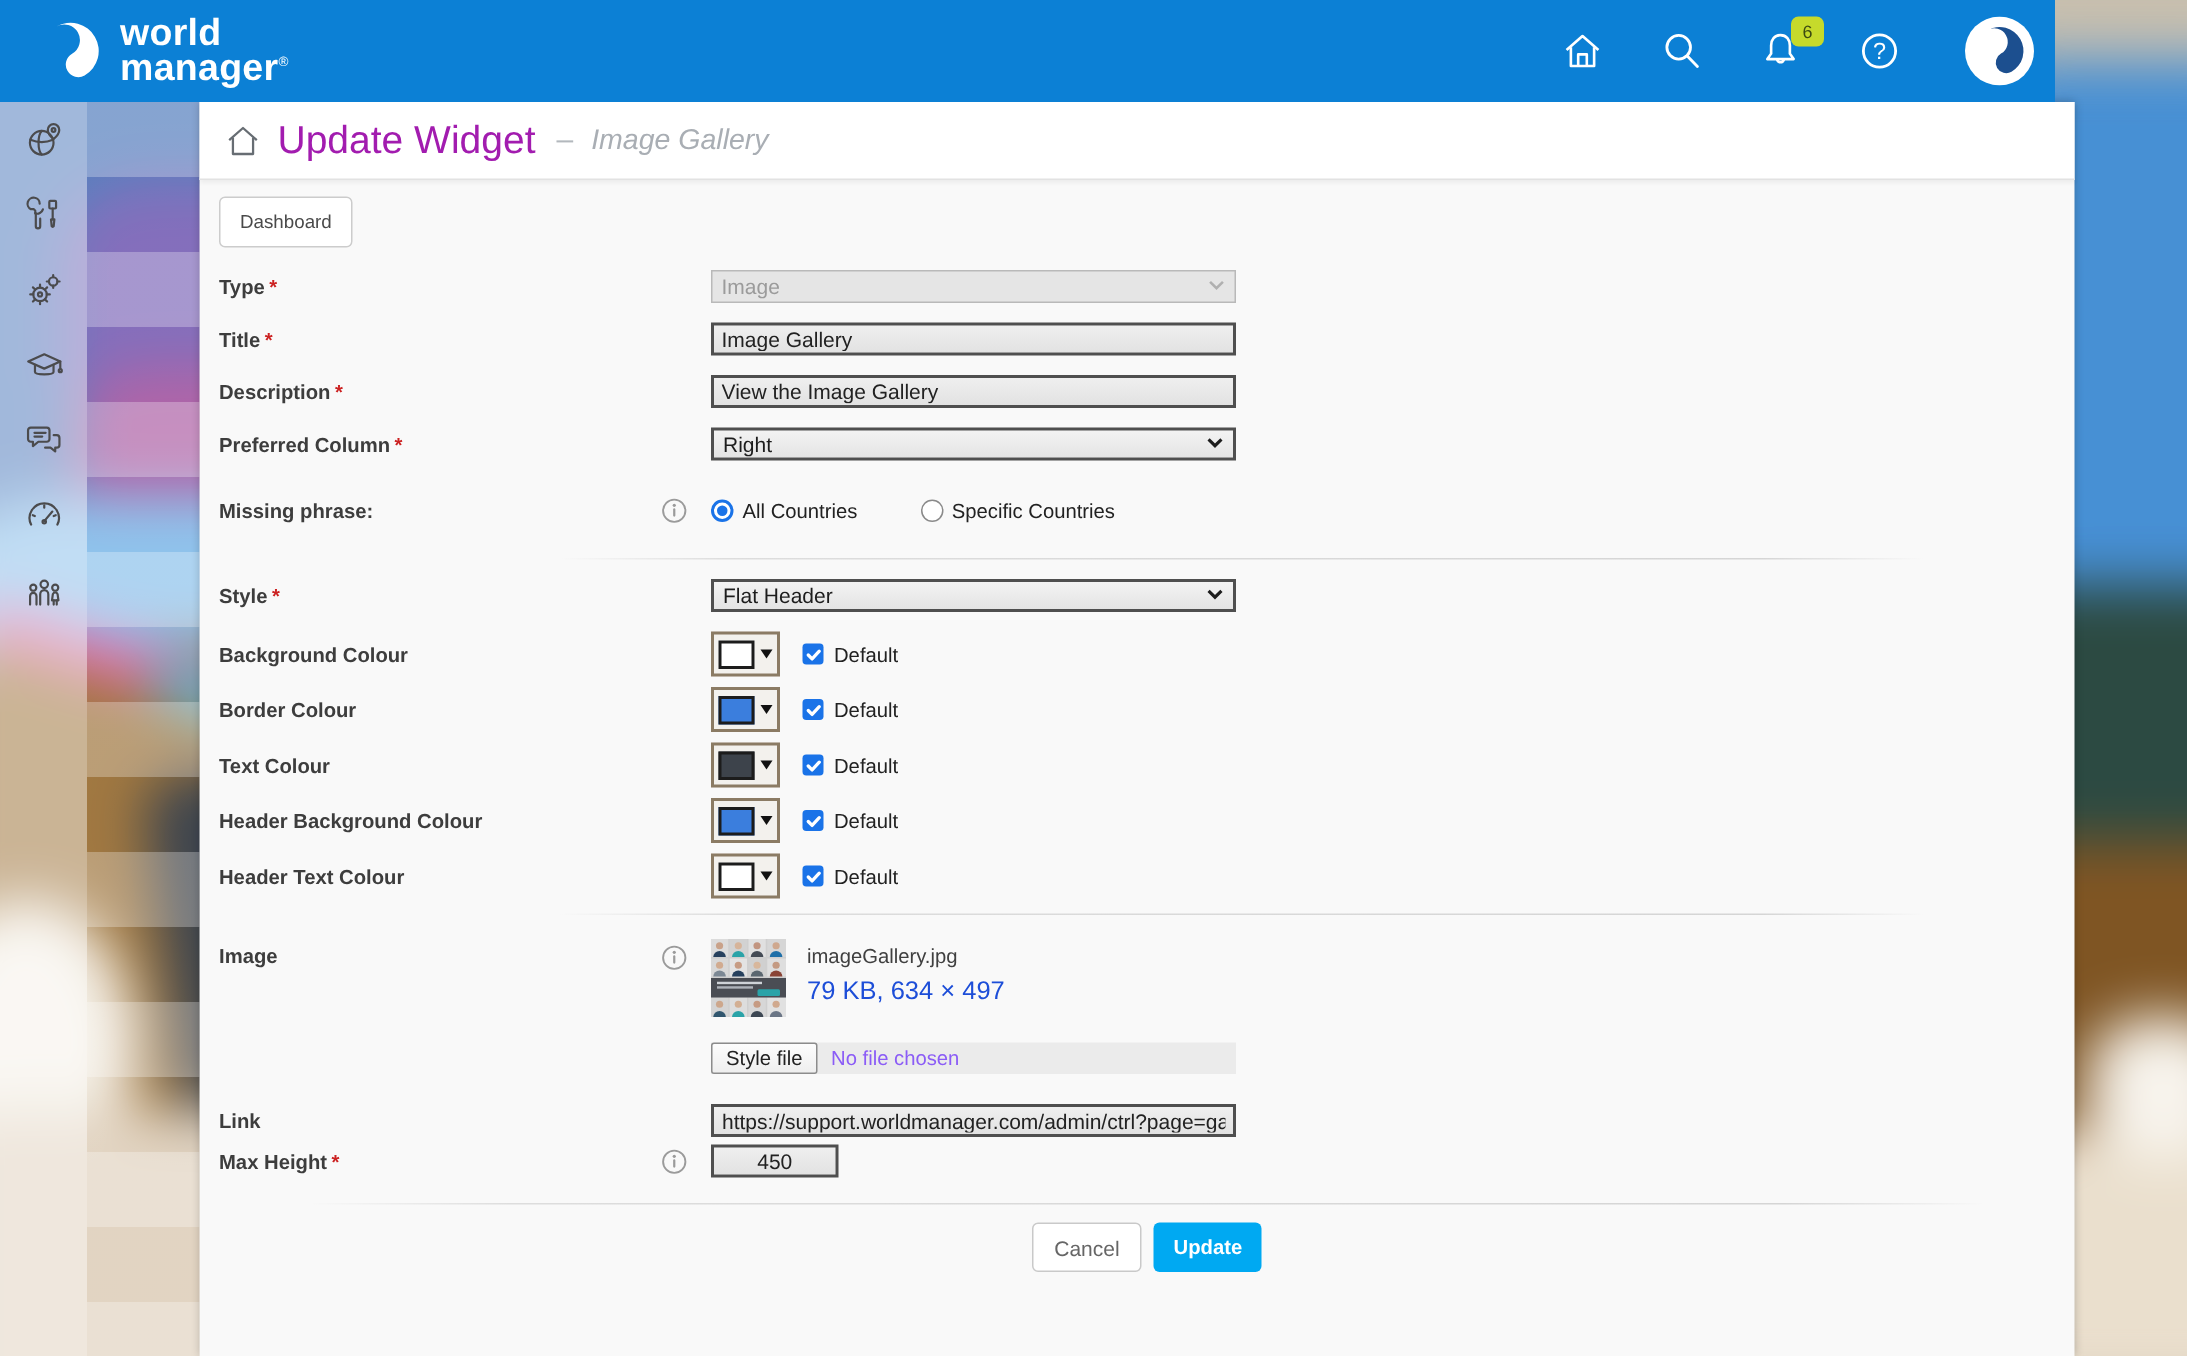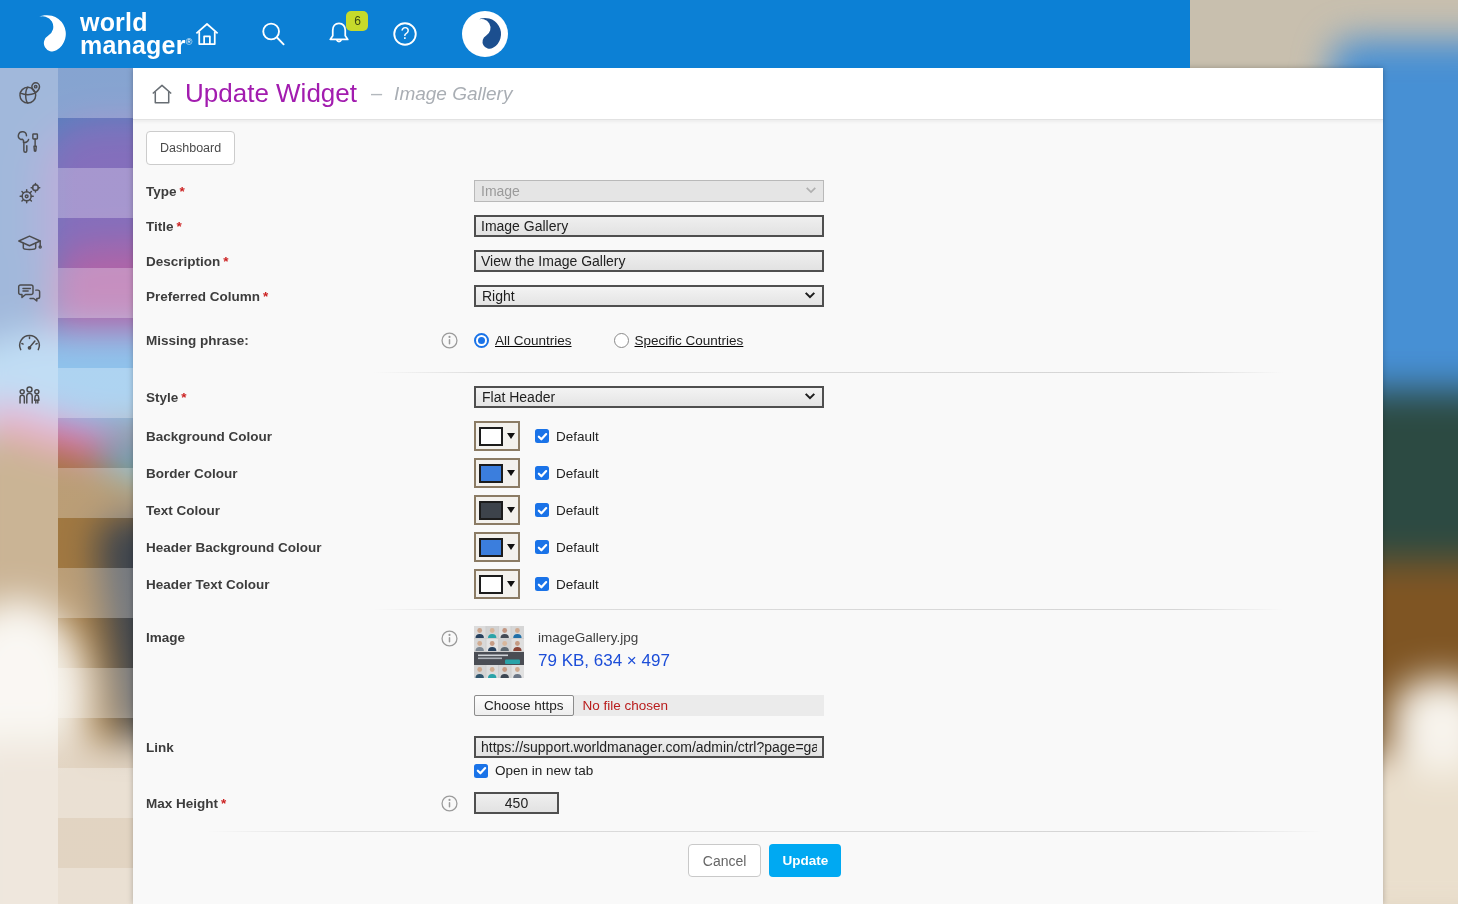--- a/index.html
+++ b/index.html
@@ -4,21 +4,21 @@
 <style>
   * { margin:0; padding:0; box-sizing:border-box; }
   body { font-family:"Liberation Sans", sans-serif; }
   .screen { position:relative; width:1458px; height:904px; overflow:hidden; background:#c8bfae; }
 
   
   .bg { position:absolute; inset:0; filter:blur(18px) saturate(1.05); }
   .blob { position:absolute; border-radius:30%; }
 
   
-  .topbar { position:absolute; left:0; top:0; width:1190px; height:68px; background:#0c80d5; z-index:30; display:flex; align-items:center; padding:0 14px 0 24px; }
+  .topbar { position:absolute; left:0; top:0; width:1370px; height:68px; background:#0c80d5; z-index:30; display:flex; align-items:center; justify-content:space-between; padding:0 14px 0 24px; }
   .brand { display:flex; align-items:center; gap:10px; }
   .brand-mark { width:46px; height:46px; }
   .brand-text { color:#fff; font-weight:bold; font-size:25px; line-height:0.92; letter-spacing:0.2px; }
   .brand-text .reg { font-size:9px; vertical-align:super; font-weight:normal; }
   .top-icons { display:flex; align-items:center; gap:36px; }
   .top-icon { width:30px; height:30px; color:#fff; position:relative; cursor:pointer; }
   .top-icon svg { width:100%; height:100%; }
   .badge { position:absolute; top:-8px; right:-14px; min-width:22px; height:20px; background:#c6da2b; border-radius:5px; color:#3c4a12; font-size:12px; display:flex; align-items:center; justify-content:center; padding:0 4px; }
   .avatar { width:46px; height:46px; margin-left:6px; cursor:pointer; }
 
@@ -47,21 +47,21 @@
   .info-slot { width:33px; display:flex; align-items:center; }
   .info-ic { width:17px; height:17px; }
 
   .tinput { width:350px; height:22px; border:2px solid #4f4f4f; background:linear-gradient(#efefef,#e2e2e2); font-size:14px; color:#222; padding:0 5px; font-family:"Liberation Sans",sans-serif; }
   .fselect { width:350px; height:22px; border:2px solid #4f4f4f; background:linear-gradient(#f3f3f3,#e4e4e4); display:flex; align-items:center; justify-content:space-between; padding:0 6px; font-size:14px; color:#1d1d1d; cursor:pointer; }
   .fselect .chev svg { width:12px; height:12px; stroke:#1d1d1d; stroke-width:2.4; fill:none; }
   .fselect.disabled { border:1px solid #b9b9b9; background:#e5e5e5; color:#9b9b9b; cursor:default; }
   .fselect.disabled .chev svg { stroke:#b0b0b0; stroke-width:2; }
 
   .radio-group { display:flex; align-items:center; gap:42px; }
-  .radio-opt { display:flex; align-items:flex-start; gap:6px; cursor:pointer;text-decoration:underline; }
+  .radio-opt { display:flex; align-items:flex-start; gap:6px; cursor:pointer; }
   .radio { width:15px; height:15px; border-radius:50%; border:1.5px solid #8a8a8a; background:#fff; position:relative; }
   .radio.checked { border:2px solid #1a73e8; }
   .radio.checked::after { content:""; position:absolute; left:50%; top:50%; width:7px; height:7px; margin:-3.5px 0 0 -3.5px; border-radius:50%; background:#1a73e8; }
   .opt-label { font-size:13.5px; color:#222; }
 
   .divider { height:1px; margin:0 100px 0 227px; background:linear-gradient(to right, rgba(0,0,0,0) 0%, #ddd 12%, #d5d5d5 88%, rgba(0,0,0,0) 100%); }
 
   .color-row { margin-bottom:7px; }
   .color-picker { width:46px; height:30px; border:2px solid #8b7b64; background:#f3f1ed; display:flex; align-items:center; justify-content:center; gap:4px; cursor:pointer; }
   .swatch { width:24px; height:19px; border:2px solid #1c1c1c; }
@@ -72,21 +72,21 @@
   .color-row .checkbox { margin-left:15px; }
 
   .image-row { align-items:flex-start; margin-bottom:17px; }
   .thumb { width:50px; height:52px; display:block; }
   .img-texts { margin-left:14px; padding-top:4px; }
   .img-name { font-size:13.5px; color:#404040; margin-bottom:6px; }
   .img-meta { font-size:17px; color:#1d4ed8; cursor:pointer; }
 
   .filebar { width:350px; height:21px; background:#ebebeb; display:flex; align-items:center; }
   .choose-btn { height:21px; border:1px solid #8c8c8c; border-radius:2px; background:linear-gradient(#fdfdfd,#eee); font-size:13.5px; color:#222; padding:0 9px; cursor:pointer; font-family:"Liberation Sans",sans-serif; }
-  .nofile { font-size:13.5px; color:#b91c1c; margin-left:9px; }
+  .nofile { font-size:13.5px; color:#8b5cf6; margin-left:9px; }
   .choose-row { margin-bottom:20px; }
 
   .link-row { margin-bottom:5px; }
   .newtab-row { margin-bottom:14px; }
   .newtab-inner { display:flex; align-items:center; }
 
   .mh-input { width:85px; height:22px; border:2px solid #4f4f4f; background:linear-gradient(#efefef,#e2e2e2); font-size:14px; color:#222; text-align:center; font-family:"Liberation Sans",sans-serif; }
   .mh-row { margin-bottom:17px; }
 
   .btn-divider { margin:0 60px 12px 60px; }
@@ -471,42 +471,30 @@
             <div class="img-meta">79 KB, 634 × 497</div>
           </div>
         </div>
       </div>
 
       
       <div class="form-row choose-row">
         <div class="row-label"></div>
         <div class="info-slot"></div>
         <div class="filebar">
-          <button class="choose-btn">Choose https</button>
+          <button class="choose-btn">Style file</button>
           <span class="nofile">No file chosen</span>
         </div>
       </div>
 
       
       <div class="form-row link-row">
         <div class="row-label"><span>Link</span></div>
         <div class="info-slot"></div>
         <input class="tinput" type="text" value="https://support.worldmanager.com/admin/ctrl?page=gallery/" style="">
-      </div>
-      <div class="form-row newtab-row">
-        <div class="row-label"></div>
-        <div class="info-slot"></div>
-        <span class="newtab-inner">
-          <span class="checkbox">
-              <svg viewBox="0 0 12 12">
-                <path d="M2 6.2 L4.8 9 L10 3.4"></path>
-              </svg>
-            </span>
-          <span class="cb-label">Open in new tab</span>
-        </span>
       </div>
 
       
       <div class="form-row mh-row">
         <div class="row-label"><span>Max Height</span><span class="req">*</span></div>
         <div class="info-slot">
           <svg class="info-ic" viewBox="0 0 16 16">
               <circle cx="8" cy="8" r="7" fill="none" stroke="#9b9b9b" stroke-width="1.2"></circle>
               <circle cx="8" cy="4.6" r="1" fill="#9b9b9b"></circle>
               <rect x="7.3" y="6.5" width="1.4" height="5.2" rx="0.7" fill="#9b9b9b"></rect>

